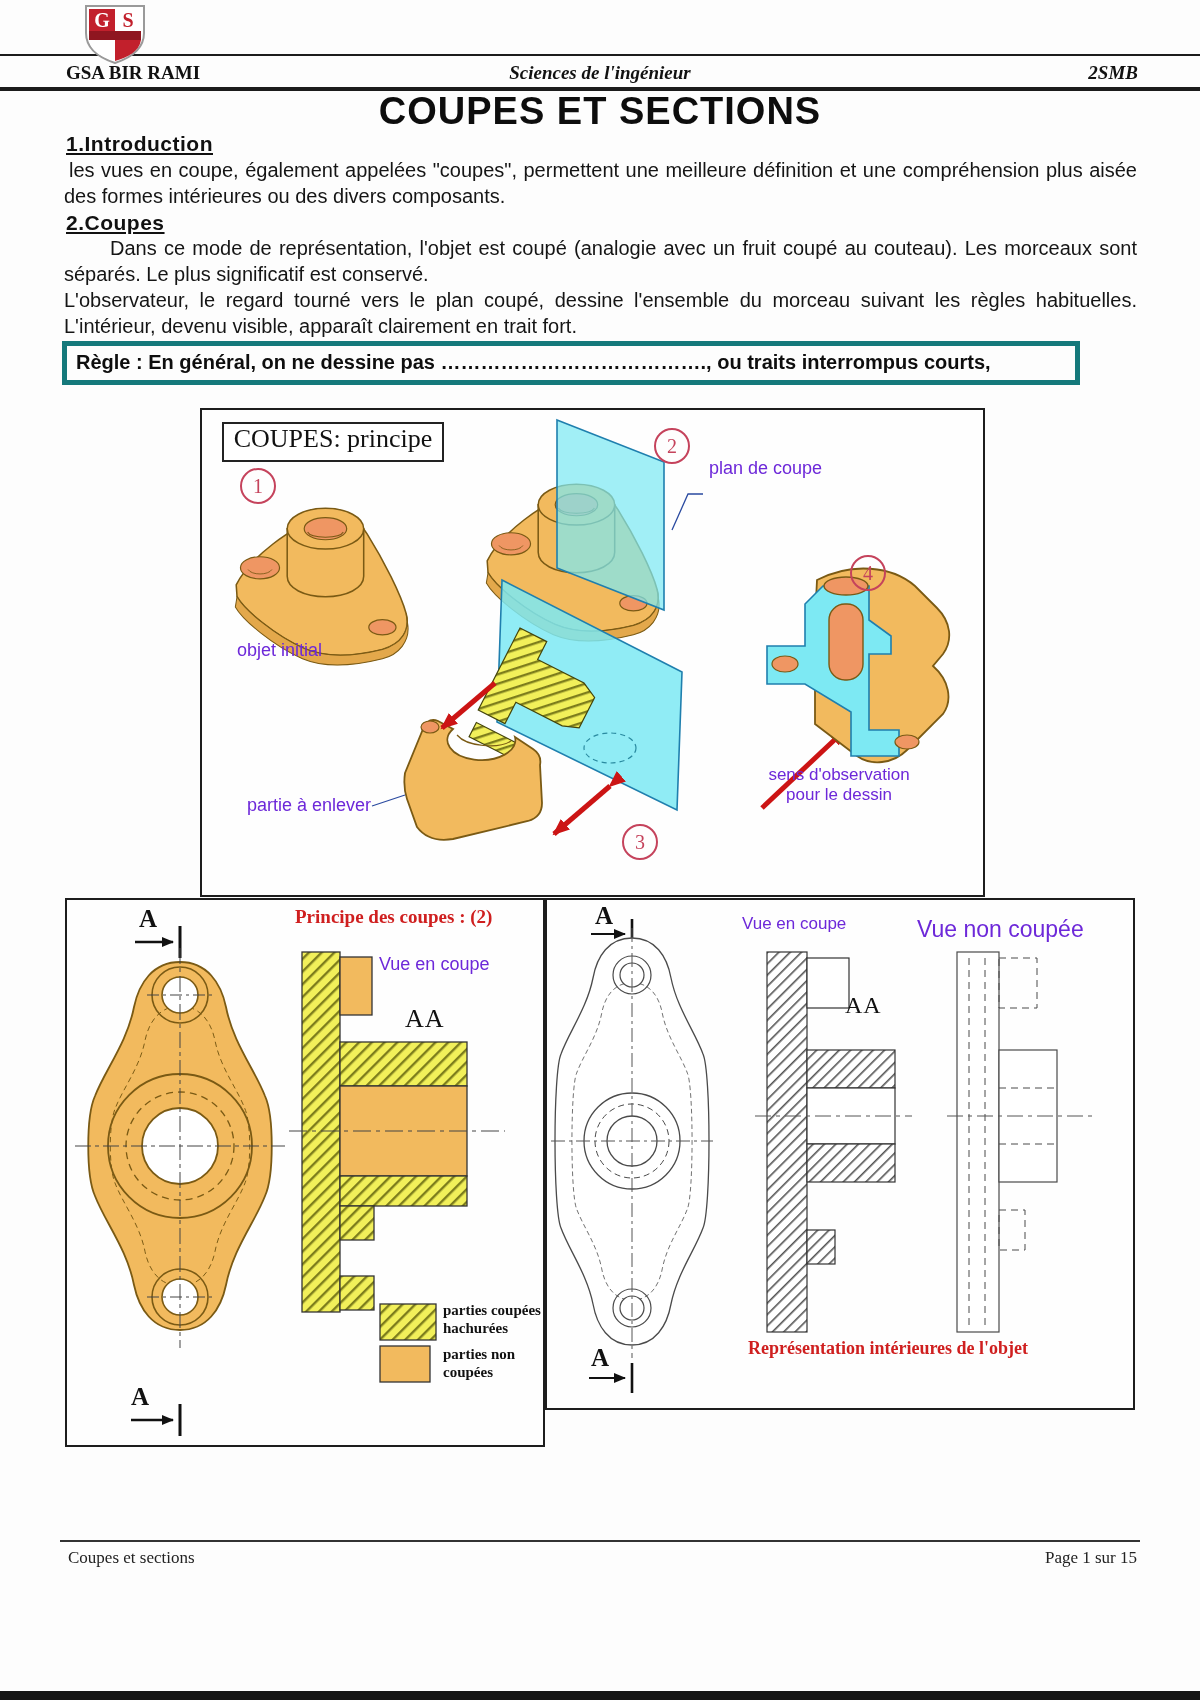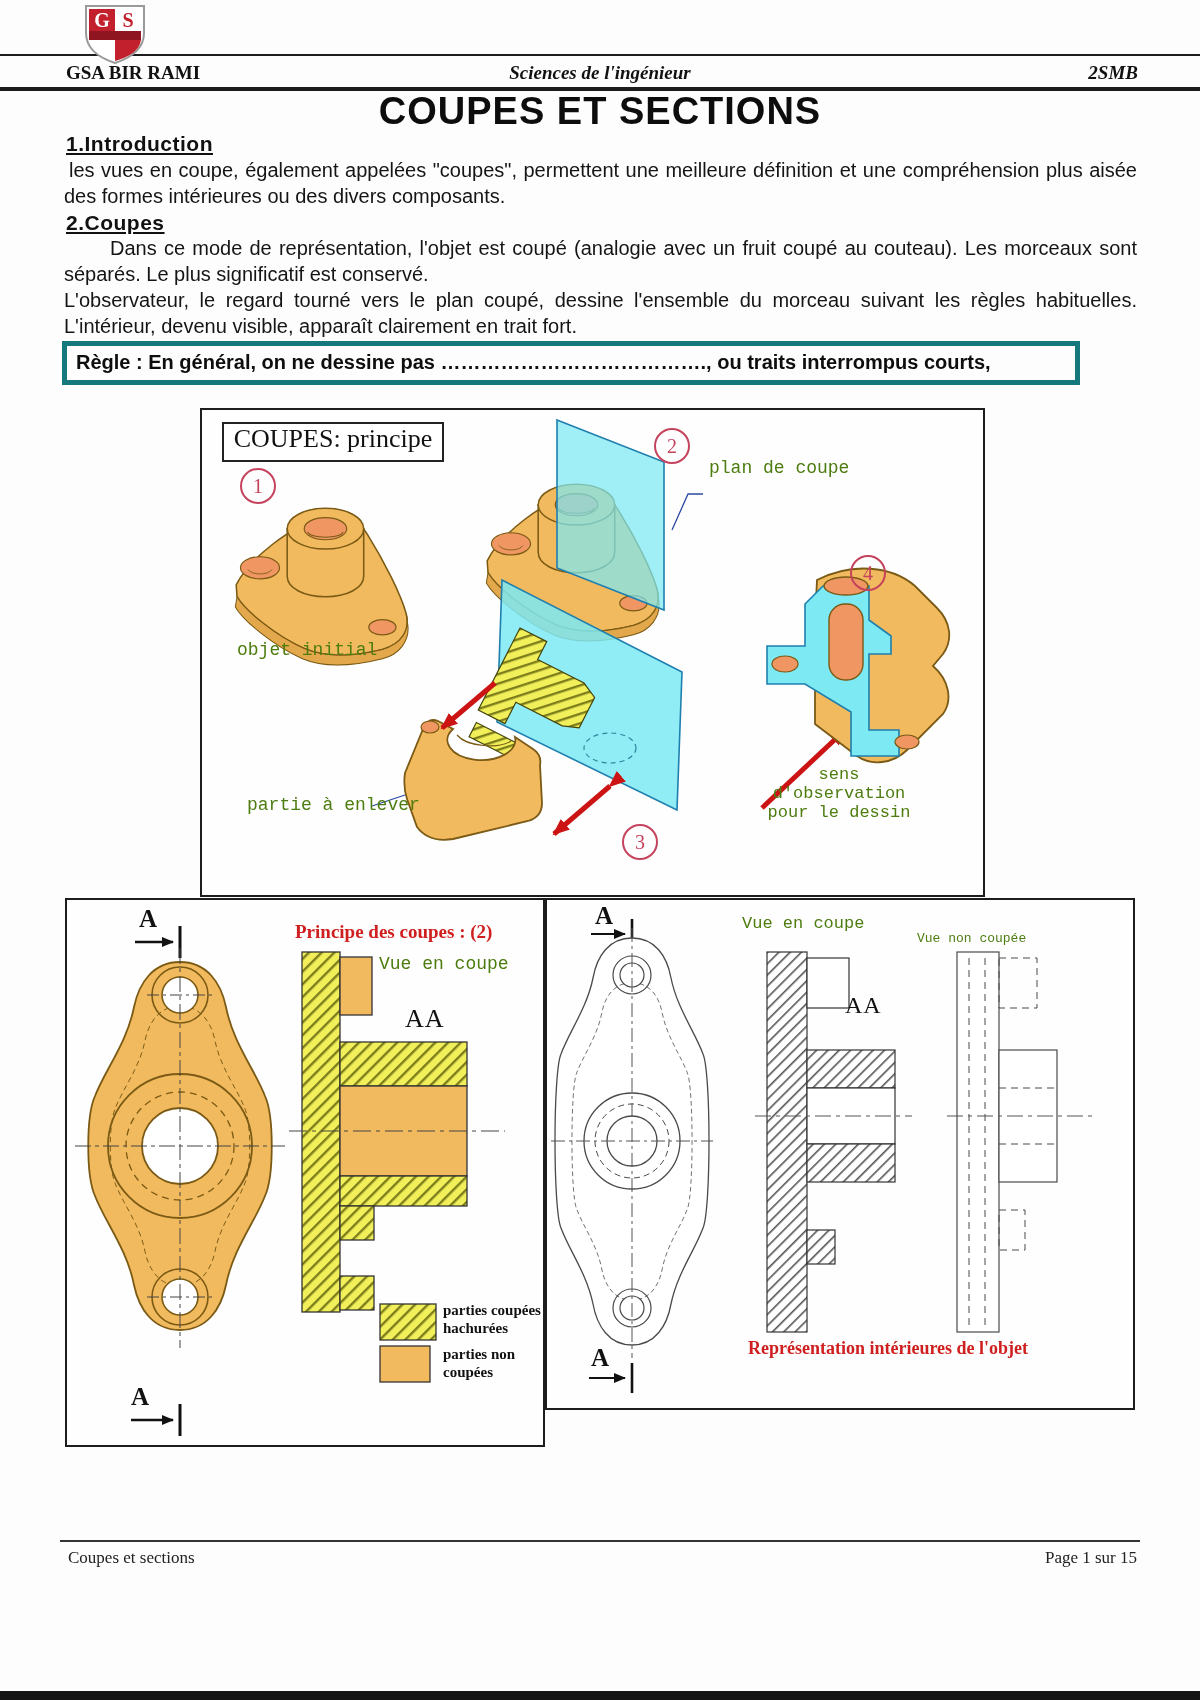--- a/index.html
+++ b/index.html
@@ -14,21 +14,21 @@
   
   .h2{font-size:21px;font-weight:bold;letter-spacing:.5px;text-decoration:underline;}
   .para{width:1073px;font-size:20px;line-height:25.5px;text-align:justify;color:#151515;}
   .ind1{text-indent:5px;}
   .ind2{text-indent:46px;}
   
   .rule-box{left:62px;top:341px;width:1018px;box-sizing:border-box;border:5px solid #15797b;
             background:#fdfdfd;padding:4px 9px 5px 9px;font-size:20px;font-weight:bold;line-height:24.5px;color:#0e0e0e;}
   
   .figbox{box-sizing:border-box;border:2px solid #1d1d1d;background:#fefefe;}
-  .fig-label-blue{font-family:Liberation Mono, monospace;color:#4d7c0f;font-size:18px;}
+  .fig-label-blue{font-family:Liberation Sans, sans-serif;color:#6d28d9;font-size:18px;}
   .fig-label-red{font-family:"Liberation Serif",serif;color:#cf1f1f;font-size:19px;font-weight:bold;}
   .cnum{width:32px;height:32px;border:2px solid #c5435c;border-radius:50%;color:#c5435c;
         font-family:"Liberation Serif",serif;font-size:20px;display:flex;align-items:center;justify-content:center;background:rgba(255,255,255,.0);}
   .ptitle{box-sizing:border-box;border:2px solid #222;background:#fff;text-align:center;
           font-family:"Liberation Serif",serif;font-size:26px;padding-top:0;color:#111;}
   .secmark{font-family:"Liberation Serif",serif;font-size:26px;color:#111;letter-spacing:1px;}
   .amark{font-family:"Liberation Serif",serif;font-size:25px;font-weight:bold;color:#111;}
   .legend-txt{font-family:"Liberation Serif",serif;font-size:15px;font-weight:bold;line-height:1.18;color:#111;}
   .prel{white-space:pre-line;}
   .caption-red{font-family:"Liberation Serif",serif;font-size:18px;font-weight:bold;color:#cf1f1f;text-align:center;}
@@ -181,21 +181,21 @@
         <rect x="273" y="376" width="34" height="34" fill="url(#hy2)" stroke="#333" stroke-width="1.3"></rect>
         <line x1="222" y1="231" x2="438" y2="231" stroke="#444" stroke-width="1.2" stroke-dasharray="18 5 4 5"></line>
       </g>
 
       <rect x="313" y="404" width="56" height="36" fill="url(#hy2)" stroke="#333" stroke-width="1.3"></rect>
       <rect x="313" y="446" width="50" height="36" fill="#F2BA5E" stroke="#333" stroke-width="1.3"></rect>
     </svg>
 
     <div class="abs amark" style="left:72px;top:5px;">A</div>
     <div class="abs amark" style="left:64px;top:483px;">A</div>
-    <div class="abs fig-label-red" style="left:228px;top:21px;width:240px;">Principe des coupes : (2)</div>
+    <div class="abs fig-label-red" style="left:228px;top:6px;width:240px;">Principe des coupes : (2)</div>
     <div class="abs fig-label-blue" style="left:312px;top:54px;">Vue en coupe</div>
     <div class="abs secmark" style="left:338px;top:104px;">AA</div>
     <div class="abs legend-txt prel" style="left:376px;top:402px;">parties coupées
 hachurées</div>
     <div class="abs legend-txt prel" style="left:376px;top:446px;">parties non
 coupées</div>
   </div>
 
   <div class="abs figbox" style="left:545px;top:898px;width:590px;height:512px;">
     <svg class="abs" style="left:0;top:0;" width="586" height="508" viewBox="0 0 586 508">
@@ -246,21 +246,21 @@
         <line x1="452" y1="188" x2="510" y2="188" stroke="#4a4a4a" stroke-width="1" stroke-dasharray="7 5"></line>
         <line x1="452" y1="244" x2="510" y2="244" stroke="#4a4a4a" stroke-width="1" stroke-dasharray="7 5"></line>
         <rect x="452" y="310" width="26" height="40" fill="none" stroke="#4a4a4a" stroke-width="1" stroke-dasharray="7 5"></rect>
         <line x1="400" y1="216" x2="548" y2="216" stroke="#555" stroke-width="1" stroke-dasharray="16 5 4 5"></line>
       </g>
     </svg>
 
     <div class="abs amark" style="left:48px;top:2px;">A</div>
     <div class="abs amark" style="left:44px;top:444px;">A</div>
     <div class="abs fig-label-blue" style="left:195px;top:14px;font-size:17px;">Vue en coupe</div>
-    <div class="abs fig-label-blue" style="left:370px;top:31px;font-size:13px;">Vue non coupée</div>
+    <div class="abs fig-label-blue" style="left:370px;top:16px;font-size:23px;">Vue non coupée</div>
     <div class="abs secmark" style="left:298px;top:92px;font-size:24px;">AA</div>
     <div class="abs caption-red" style="left:185px;top:438px;width:312px;">Représentation intérieures de l'objet</div>
   </div>
 
   <div class="abs rule-line" style="left:60px;top:1540px;width:1080px;height:2px;background:#333;"></div>
   <div class="abs ft" style="left:68px;top:1548px;">Coupes et sections</div>
   <div class="abs ft" style="right:63px;top:1548px;">Page 1 sur 15</div>
   <div class="abs" style="left:0;top:1691px;width:1200px;height:9px;background:#151515;"></div>
 
 </div>

